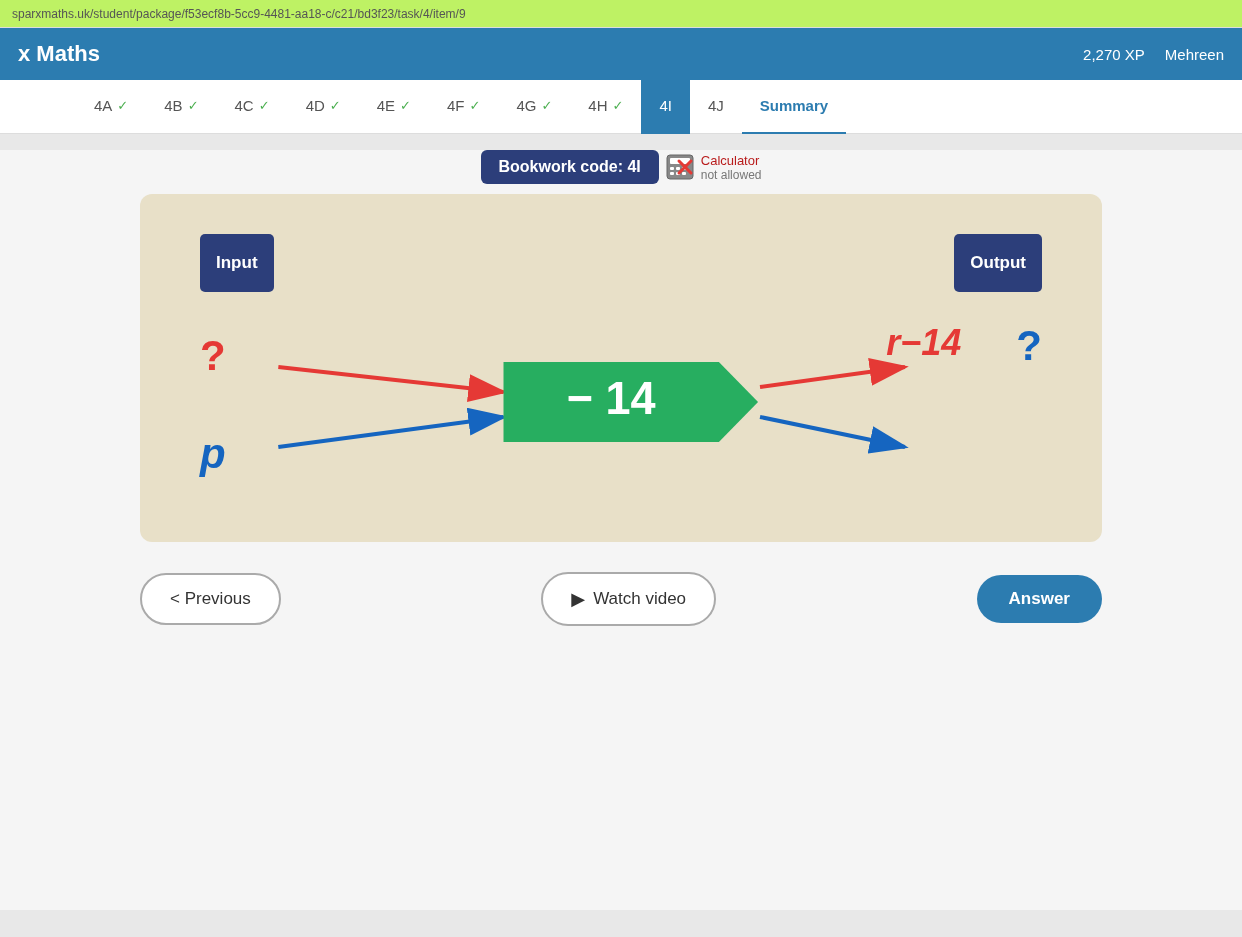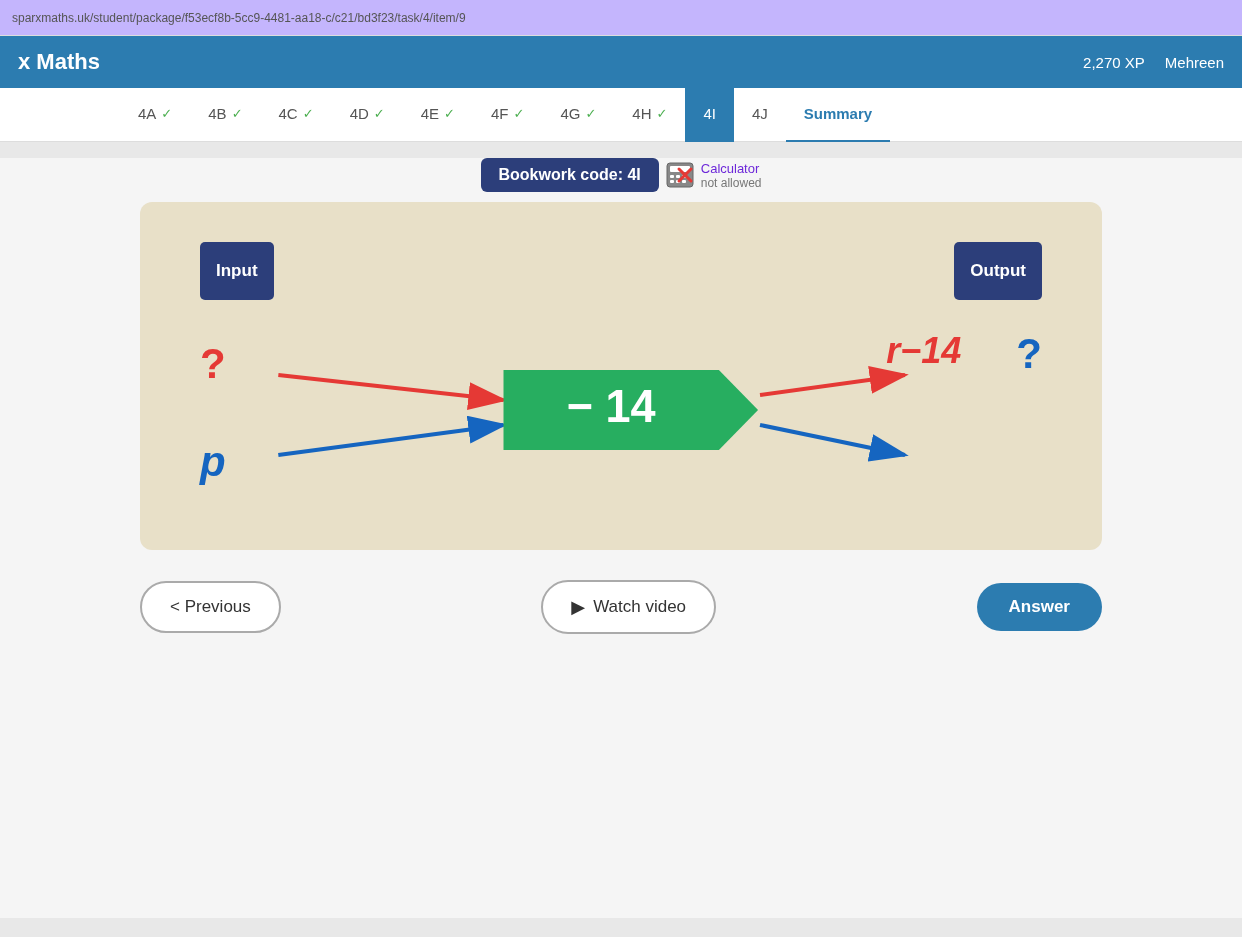--- a/index.html
+++ b/index.html
@@ -6,22 +6,22 @@
     body {
       font-family: 'Segoe UI', Arial, sans-serif;
       background: #e8e8e8;
       width: 1242px;
       min-height: 937px;
       overflow-x: hidden;
     }
 
     
     .url-bar {
-      background: #c4b5fd;
-      height: 36px;
+      background: #bef264;
+      height: 28px;
       display: flex;
       align-items: center;
       padding: 0 12px;
       font-size: 12px;
       color: #555;
       border-bottom: 1px solid #ddd;
     }
 
     
     .top-header {
@@ -42,21 +42,21 @@
       font-size: 15px;
       display: flex;
       gap: 20px;
     }
 
     
     .nav-tabs {
       background: white;
       display: flex;
       align-items: center;
-      padding: 0 120px;
+      padding: 0 76px;
       height: 54px;
       border-bottom: 1px solid #ddd;
       gap: 0;
     }
     .nav-tab {
       display: flex;
       align-items: center;
       height: 54px;
       padding: 0 18px;
       font-size: 15px;
@@ -305,21 +305,21 @@
           <rect x="17" y="14" width="4" height="3" rx="1" fill="white"></rect>
           <rect x="5" y="19" width="4" height="3" rx="1" fill="white"></rect>
           <rect x="11" y="19" width="4" height="3" rx="1" fill="white"></rect>
           <rect x="17" y="19" width="4" height="3" rx="1" fill="white"></rect>
 
           <line x1="14" y1="8" x2="26" y2="20" stroke="#e53935" stroke-width="3" stroke-linecap="round"></line>
           <line x1="26" y1="8" x2="14" y2="20" stroke="#e53935" stroke-width="3" stroke-linecap="round"></line>
         </svg>
       </div>
       <div>
-        <div style="font-size:13px;color:#6d28d9;">Calculator</div>
+        <div style="font-size:13px;color:#b91c1c;">Calculator</div>
         <div style="font-size:12px;color:#777;">not allowed</div>
       </div>
     </div>
   </div>
 
 
   <div class="diagram-container">
 
     <div class="diagram-labels">
       <div class="diagram-label">Input</div>

